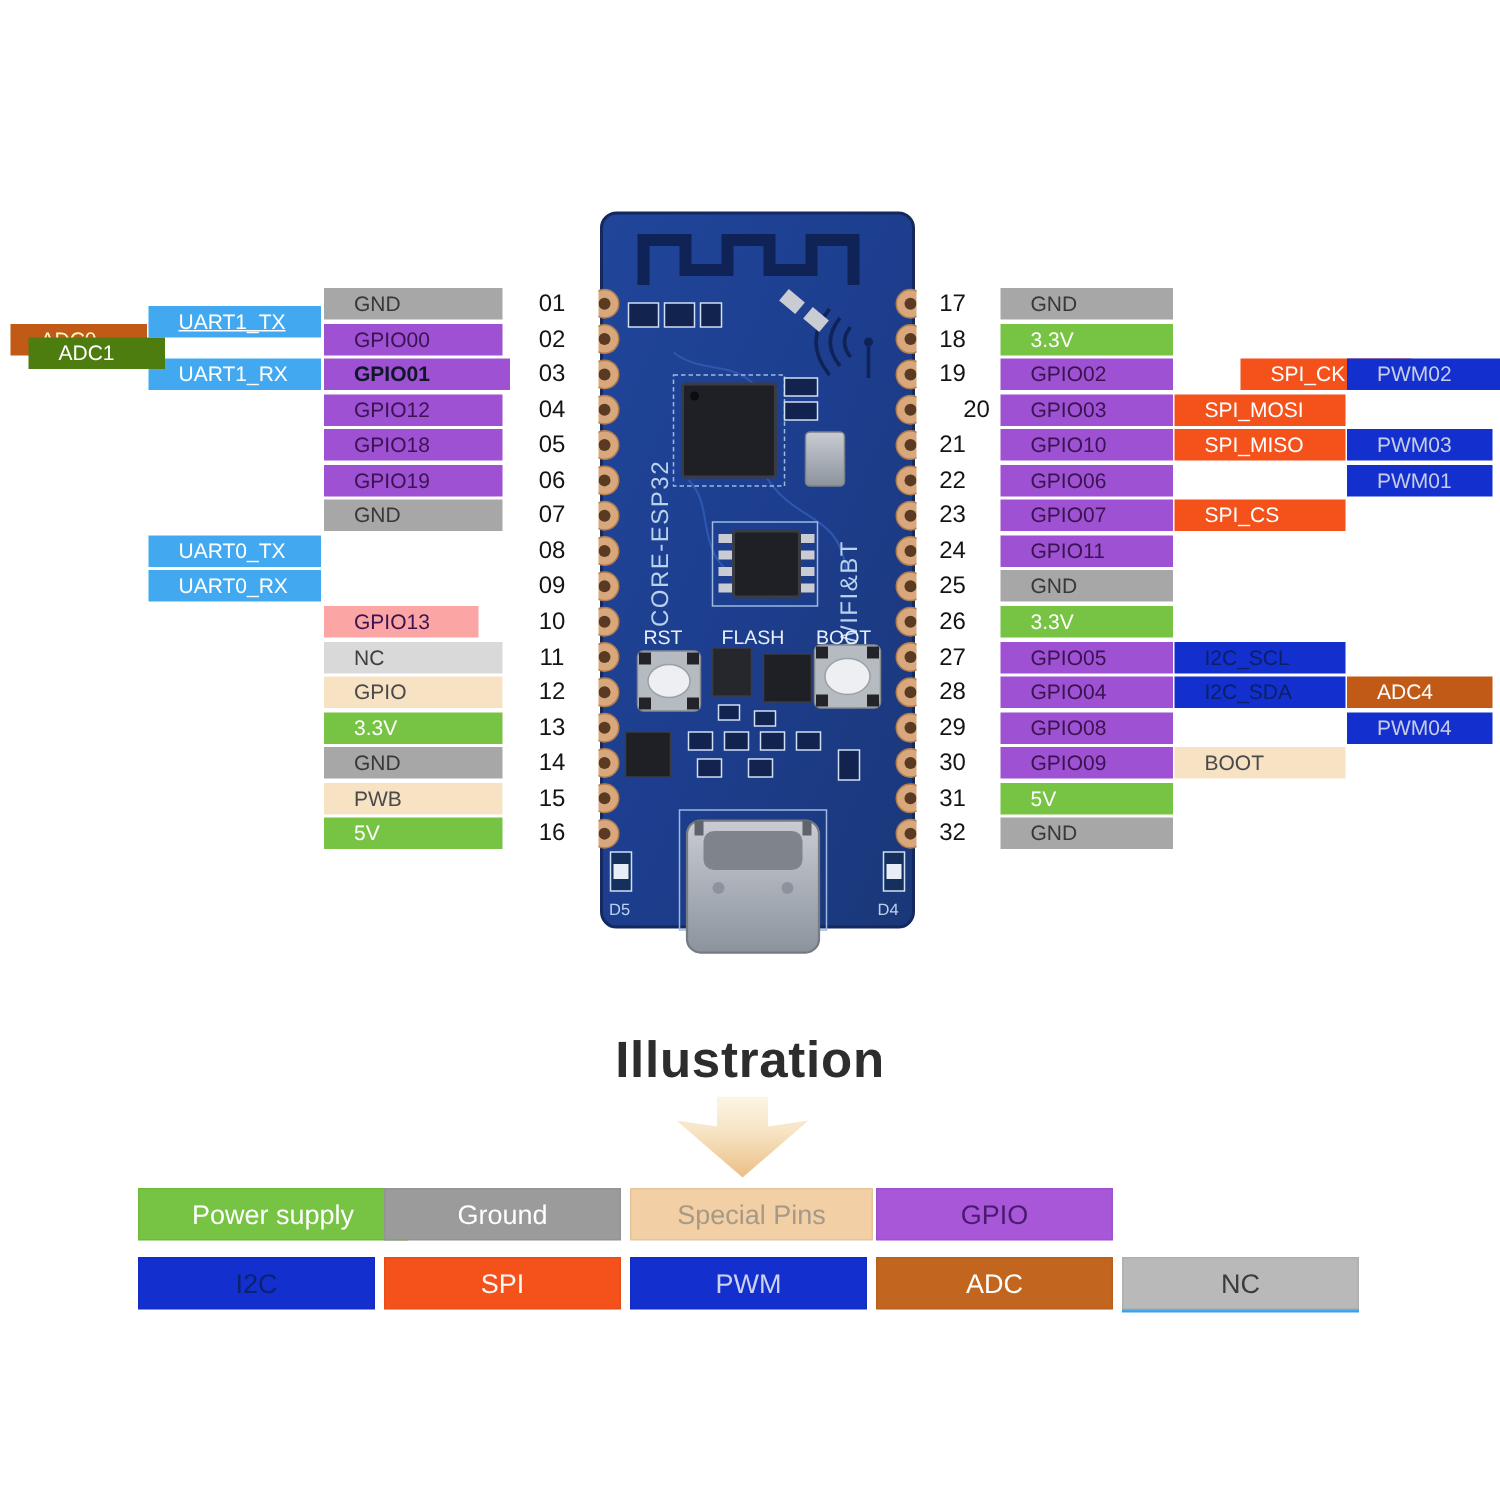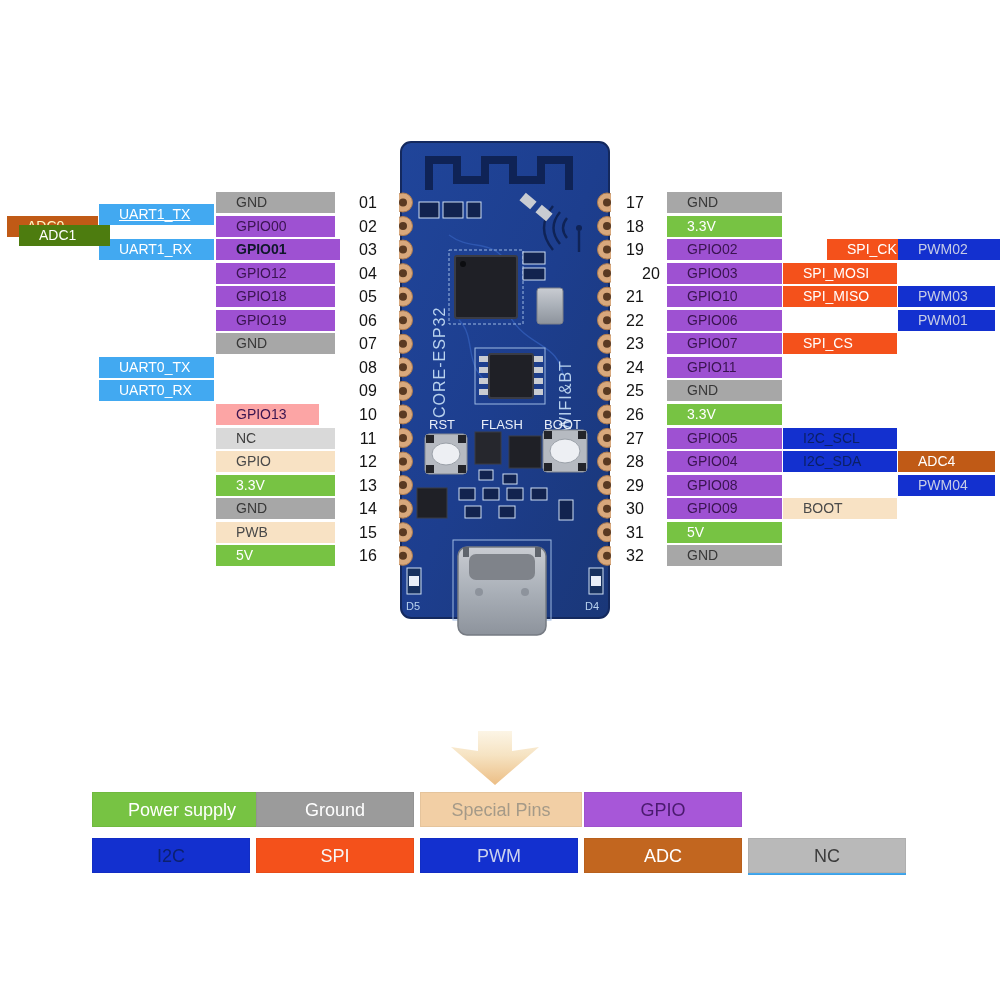--- a/index.html
+++ b/index.html
@@ -293,20 +293,21 @@
       <rect x="10" y="436" width="10" height="10" fill="#e8eef8"></rect>
     </g>
     <text x="7" y="470" fill="#b9d2ee" font-size="11">D5</text>
     <g>
       <rect x="190" y="428" width="14" height="26" fill="#16305e" stroke="#cfe0f5" stroke-width="1"></rect>
       <rect x="192" y="436" width="10" height="10" fill="#e8eef8"></rect>
     </g>
     <text x="186" y="470" fill="#b9d2ee" font-size="11">D4</text>
   </svg>
 
+  <div id="title">Illustration</div>
 
   <svg style="position:absolute;left:450px;top:731px;" width="90" height="56" viewBox="0 0 90 56">
     <defs>
       <linearGradient id="arrowg" x1="0" y1="0" x2="0" y2="1">
         <stop offset="0" stop-color="#fcf5e6"></stop>
         <stop offset="0.45" stop-color="#f6e3c2"></stop>
         <stop offset="1" stop-color="#ecbe85"></stop>
       </linearGradient>
     </defs>
     <polygon points="28,0 62,0 62,20 89,16 45,54 1,16 28,20" fill="url(#arrowg)"></polygon>

